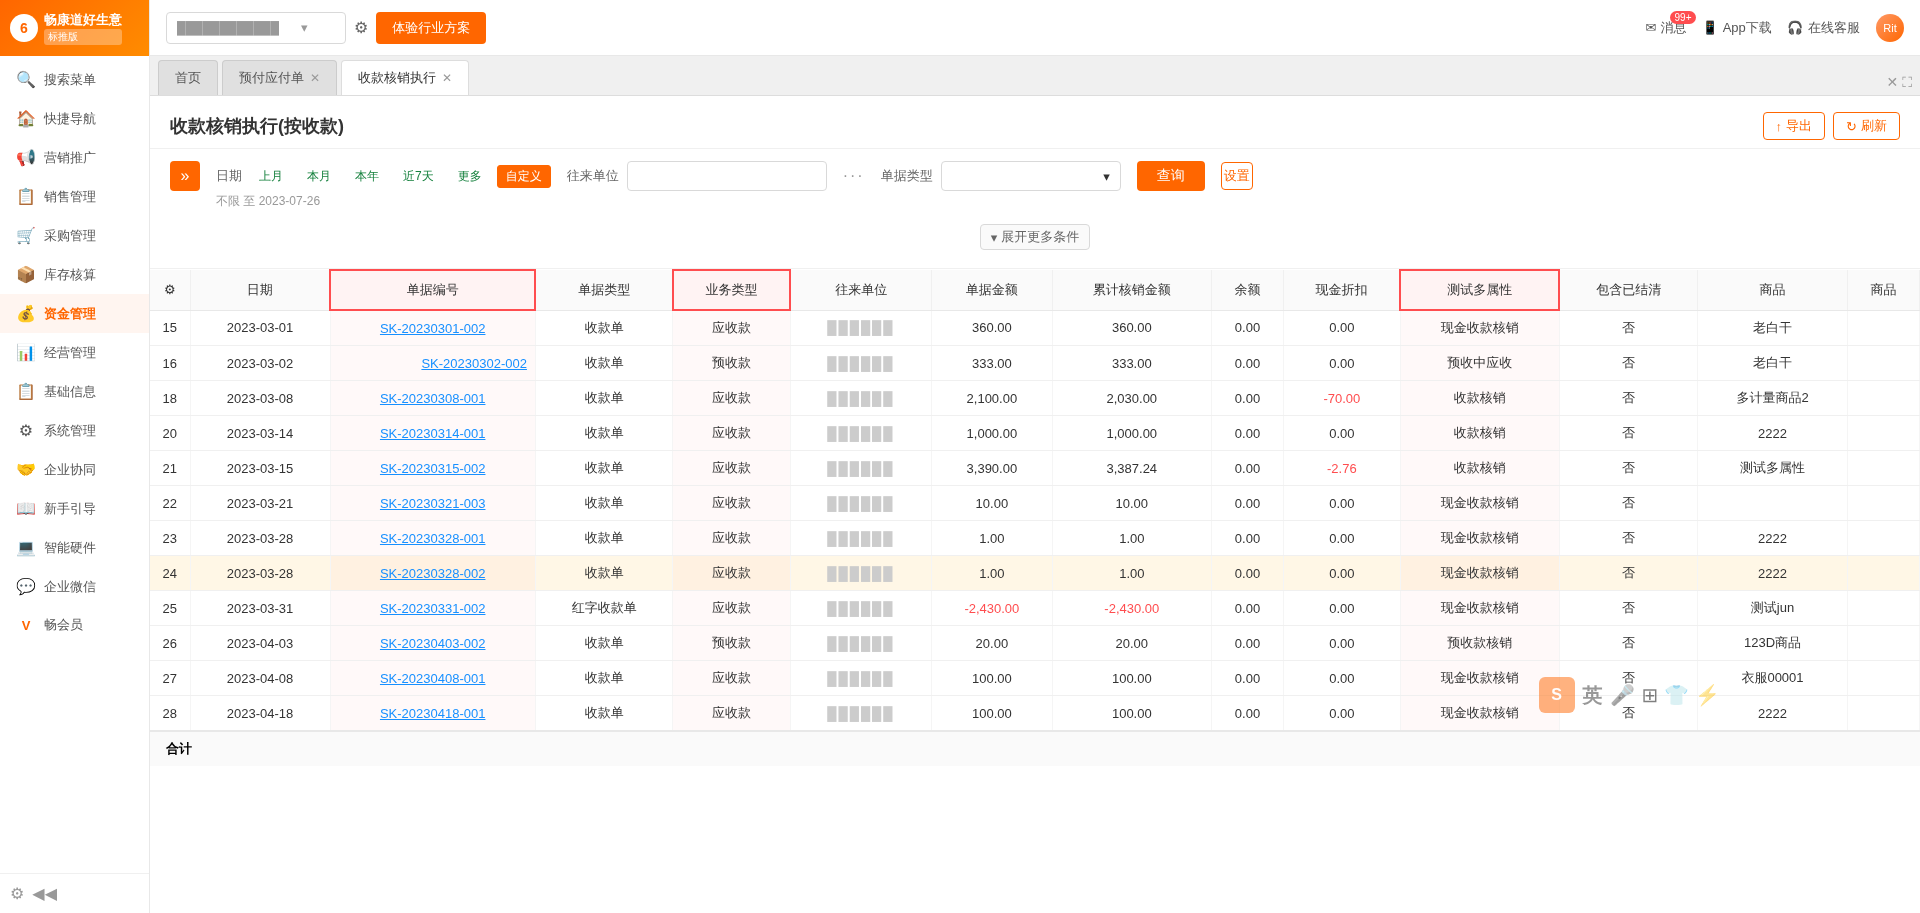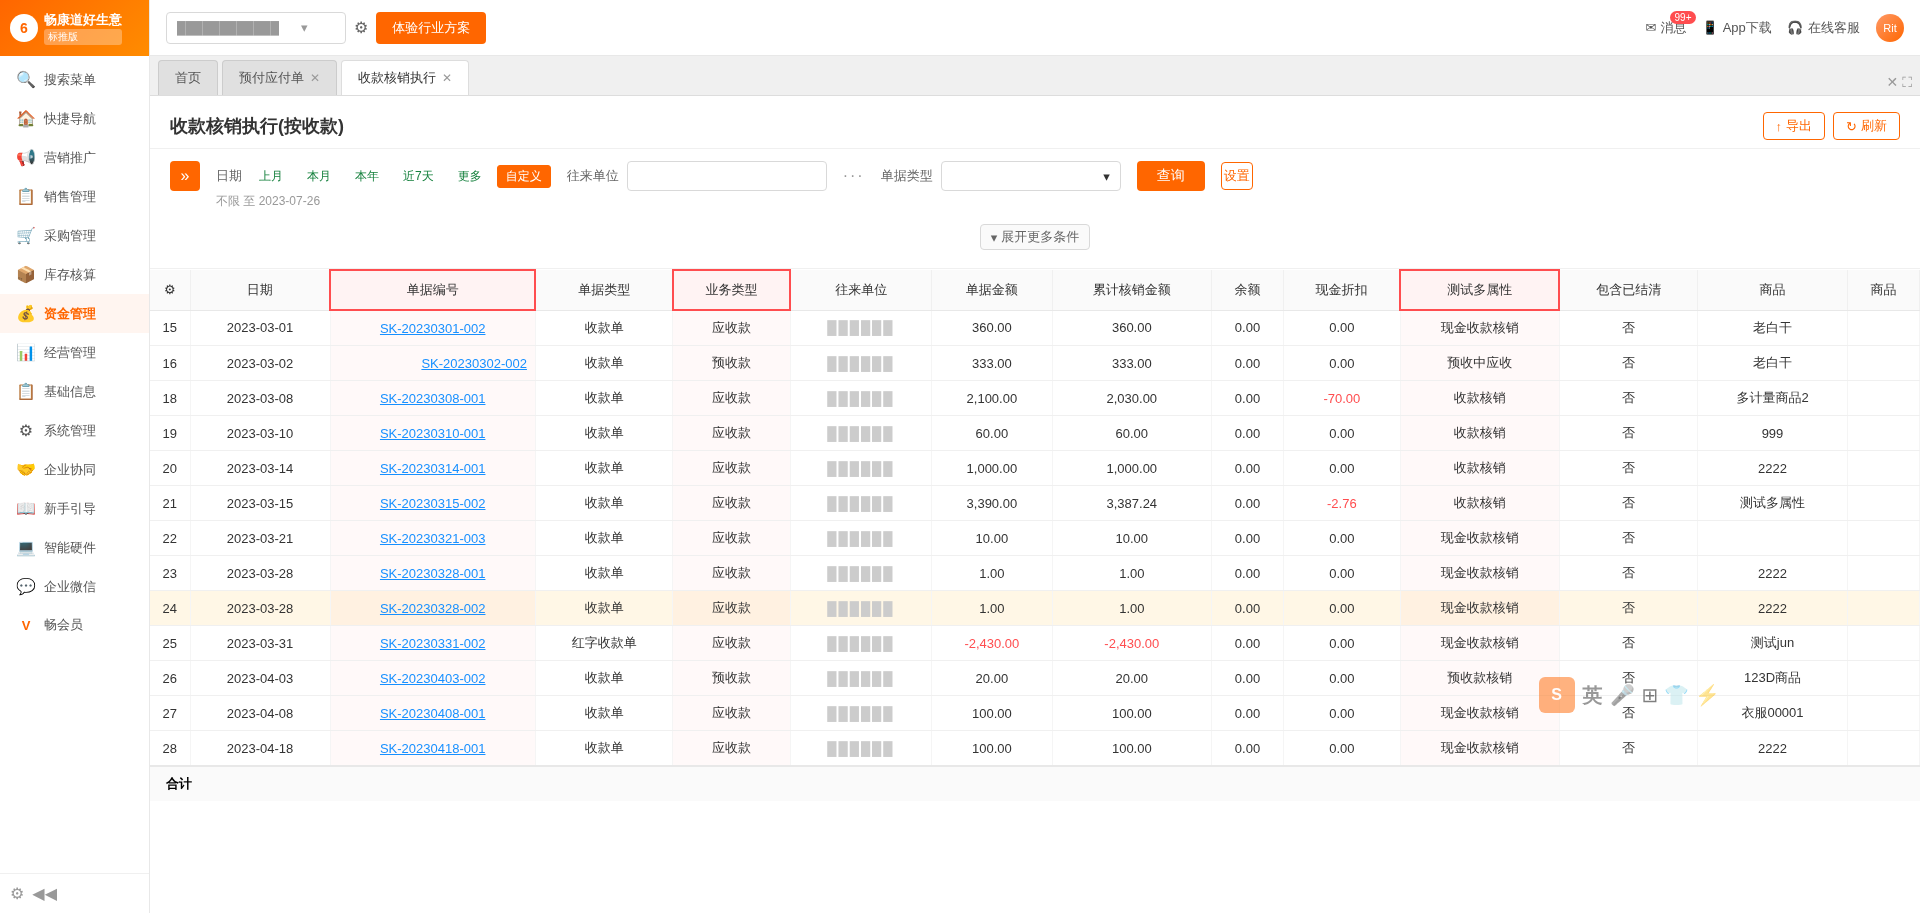--- a/index.html
+++ b/index.html
@@ -349,36 +349,20 @@
               <td>2,100.00</td>
               <td>2,030.00</td>
               <td>0.00</td>
               <td class="negative">-70.00</td>
               <td style="background: rgba(255, 100, 100, 0.04);">收款核销</td>
               <td>否</td>
               <td>多计量商品2</td>
               <td></td>
             </tr>
             <tr>
-              <td>19</td>
-              <td>2023-03-10</td>
-              <td class="link-text" style="background: rgba(255, 100, 100, 0.04); cursor: pointer;">SK-20230310-001</td>
-              <td>收款单</td>
-              <td style="background: rgba(255, 100, 100, 0.04);">应收款</td>
-              <td style="color: rgb(204, 204, 204); letter-spacing: 2px;">██████</td>
-              <td>60.00</td>
-              <td>60.00</td>
-              <td>0.00</td>
-              <td>0.00</td>
-              <td style="background: rgba(255, 100, 100, 0.04);">收款核销</td>
-              <td>否</td>
-              <td>999</td>
-              <td></td>
-            </tr>
-            <tr>
               <td>20</td>
               <td>2023-03-14</td>
               <td class="link-text" style="background: rgba(255, 100, 100, 0.04); cursor: pointer;">SK-20230314-001</td>
               <td>收款单</td>
               <td style="background: rgba(255, 100, 100, 0.04);">应收款</td>
               <td style="color: rgb(204, 204, 204); letter-spacing: 2px;">██████</td>
               <td>1,000.00</td>
               <td>1,000.00</td>
               <td>0.00</td>
               <td>0.00</td>

